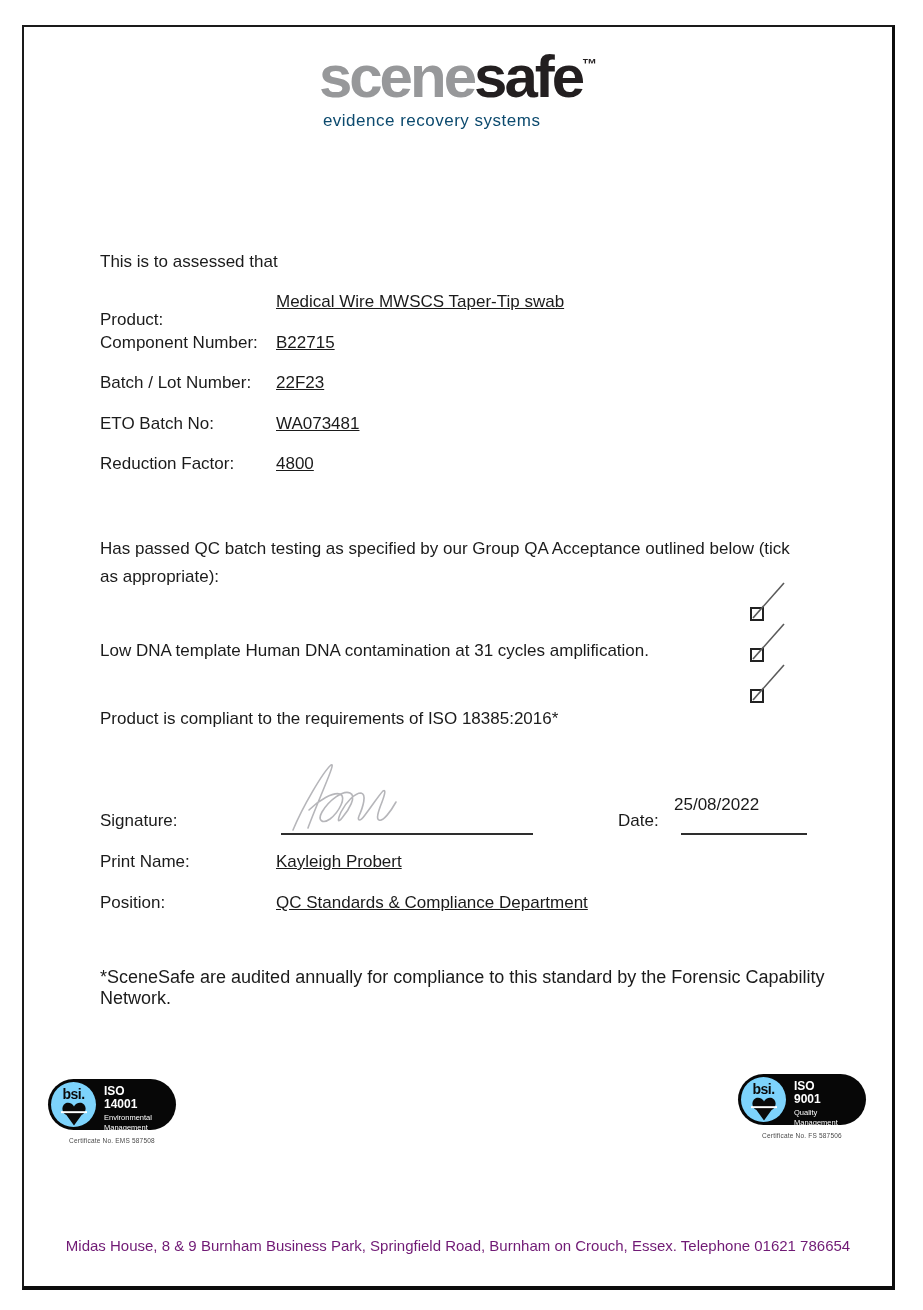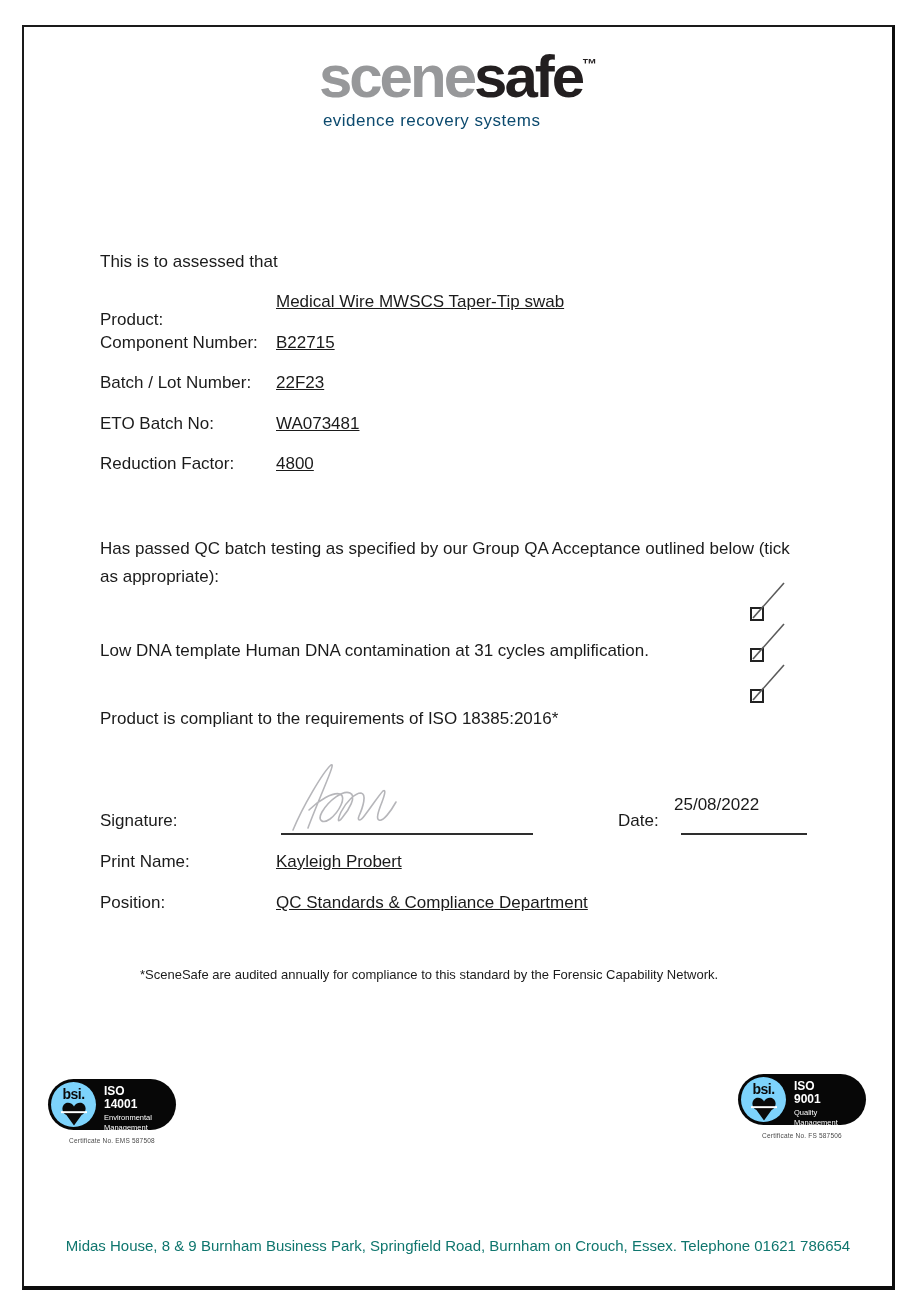--- a/index.html
+++ b/index.html
@@ -36,40 +36,40 @@
   .para { line-height:1.65; }
   .red-note { color:#ff0000; font-weight:bold; font-size:16.5px; line-height:1.45; width:760px; }
   .red-note .suffix { color:#333; }
 
   .check-svg { position:absolute; width:46px; height:46px; }
 
   .sig-line { border-top:2px solid #2e2e2e; height:0; }
   .date-line { border-top:2px solid #2e2e2e; height:0; }
   .date-value { text-align:left; }
 
-  .footnote { font-size:13px; color:#1b1b1b;margin-left:40px; }
+  .footnote { font-size:18px; color:#1b1b1b; }
 
   
   .badge { position:absolute; width:128px; }
   .pill { position:relative; width:128px; height:51px; background:#070707; border-radius:26px; }
   .pill-circle {
     position:absolute; left:3px; top:3px; width:45px; height:45px;
     background:#7dd3fc; border-radius:50%; text-align:center;
   }
   .bsi-word { font-size:14px; font-weight:bold; color:#0a0a0a; line-height:1; margin-top:5px; letter-spacing:-0.5px; }
   .kitemark { display:block; margin:1px auto 0 auto; }
   .pill-text { position:absolute; left:56px; top:6px; color:#ffffff; }
   .pill-iso { font-size:12px; font-weight:bold; line-height:1.1; }
   .pill-num { font-size:12px; font-weight:bold; line-height:1.1; }
   .pill-small { font-size:7.5px; line-height:1.25; margin-top:2px; }
   .cert-no { font-size:6.5px; color:#4a4a4a; text-align:center; margin-top:7px; letter-spacing:0.2px; }
 
   .footer {
     position:absolute; top:1210px; left:0; width:100%; text-align:center;
-    font-size:15px; color:#0f766e;
+    font-size:15px; color:#701a75;
   }
 </style>
 </head>
 <body>
 
 <div class="page">
 
   <div class="logo-wrap">
     <div class="logo-inner">
       <div class="brand"><span class="gray">scene</span><span class="black">safe</span><sup>™</sup></div>

